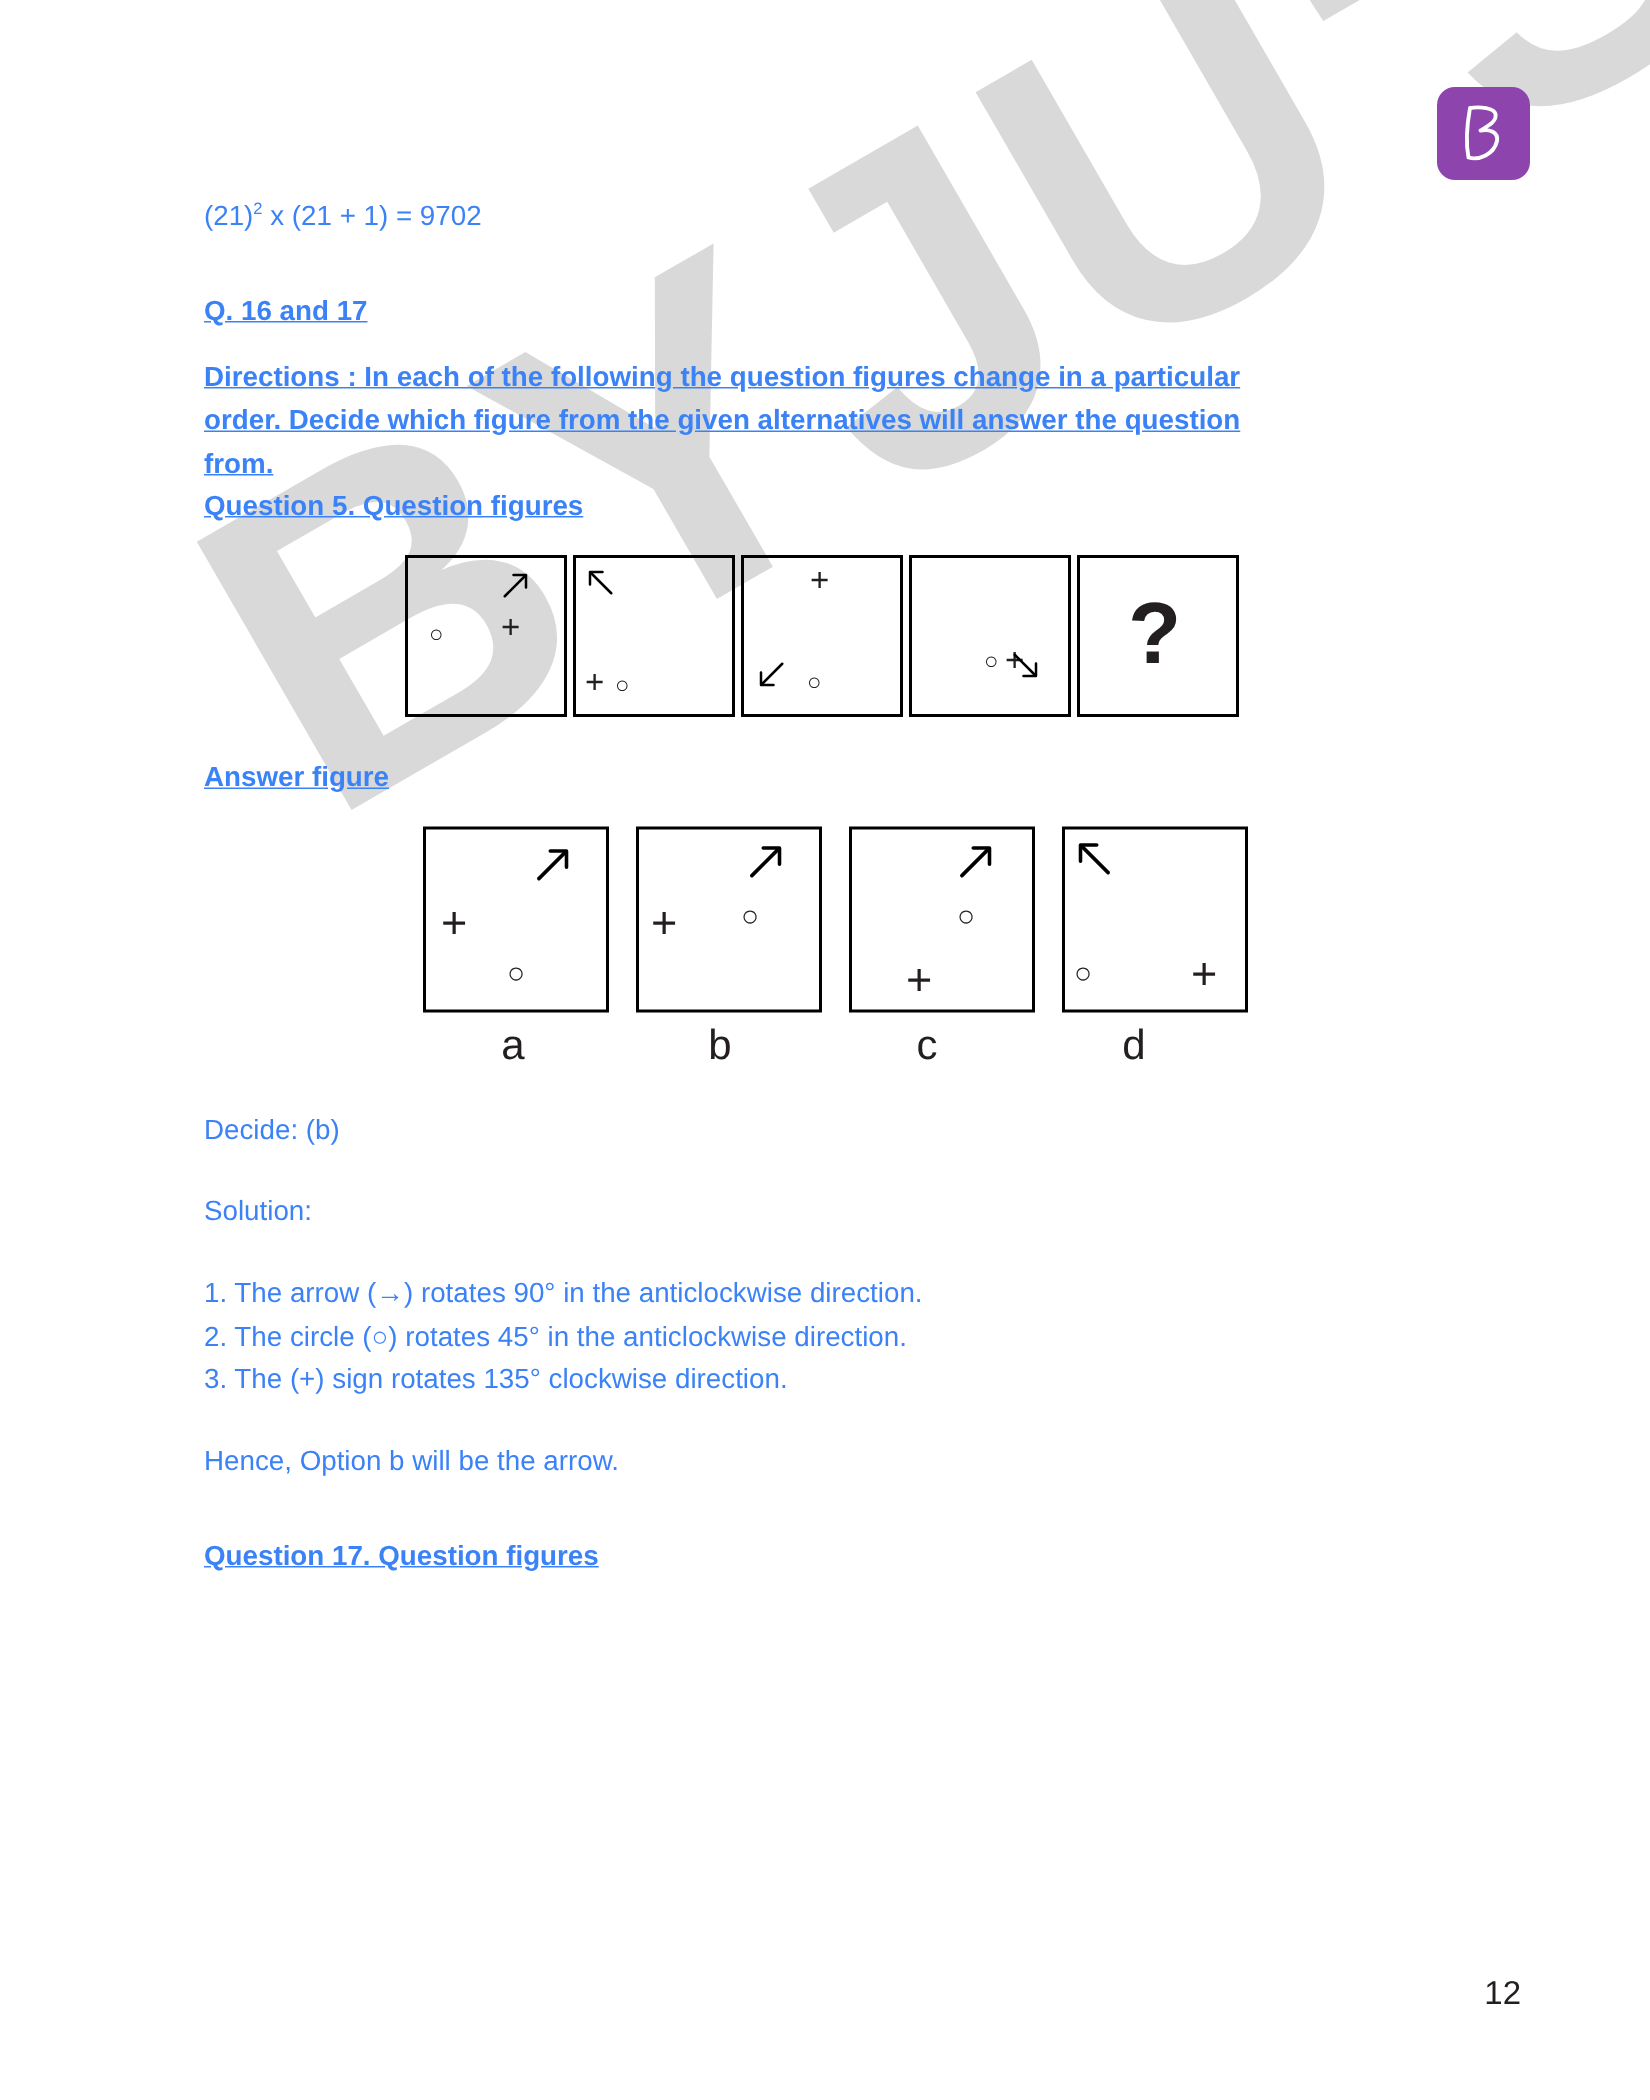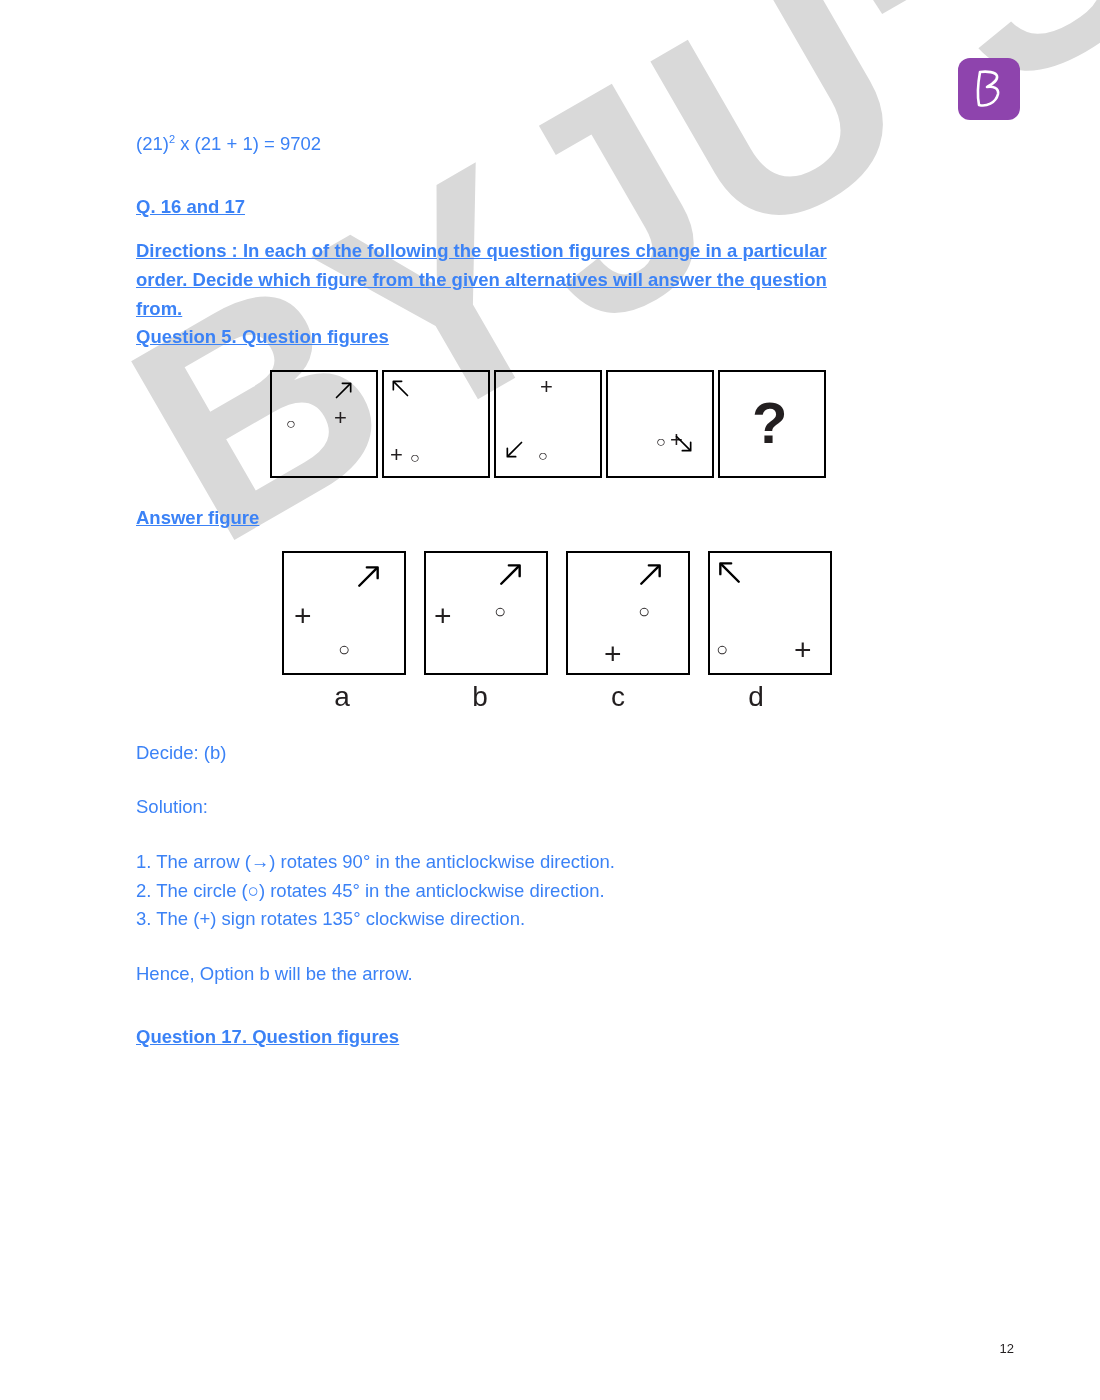--- a/index.html
+++ b/index.html
@@ -110,22 +110,22 @@
     margin-top:6px;
   }
   .labels div {
     width:120px; margin-right:18px;
     text-align:center;
     font-size:28px;
   }
 
   .pagenum {
     position:absolute;
-    right:86px; bottom:44px;
-    font-size:13px;
+    right:86px; bottom:58px;
+    font-size:22px;
   }
 </style>
 </head>
 <body>
 
 <div class="watermark">
   <span>BYJU'S</span>
 </div>
 
 <div class="logo">

